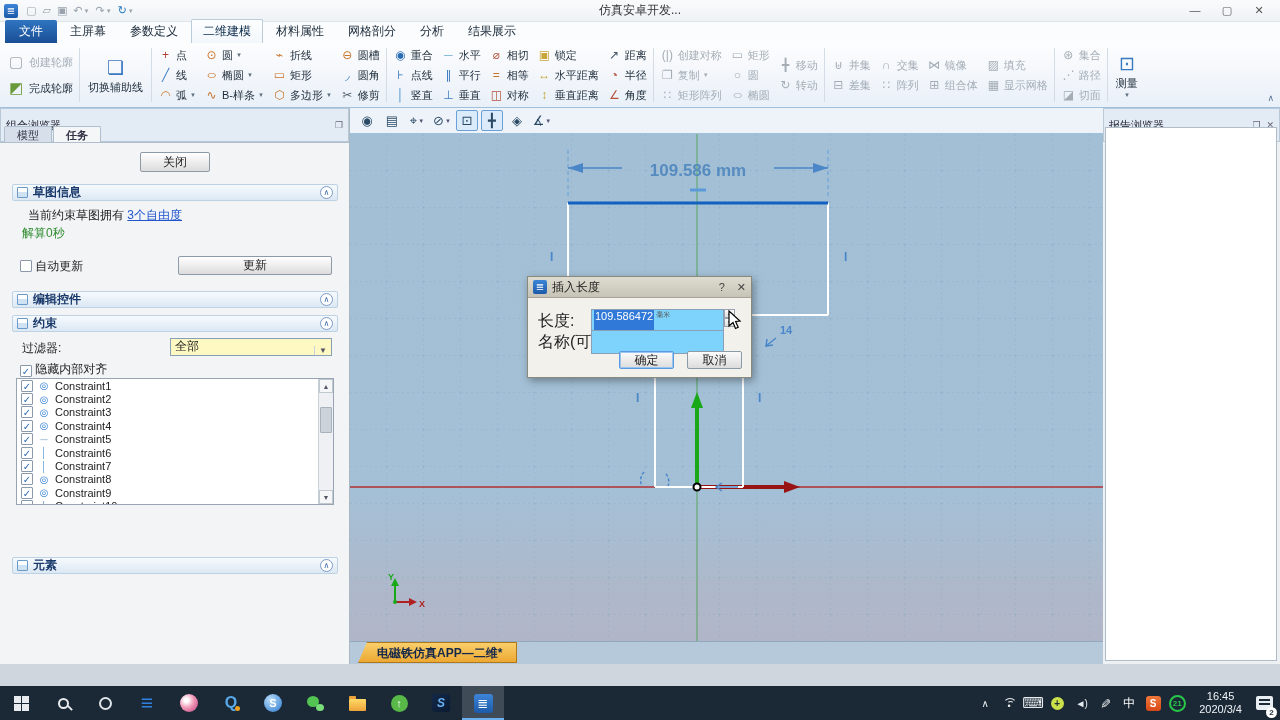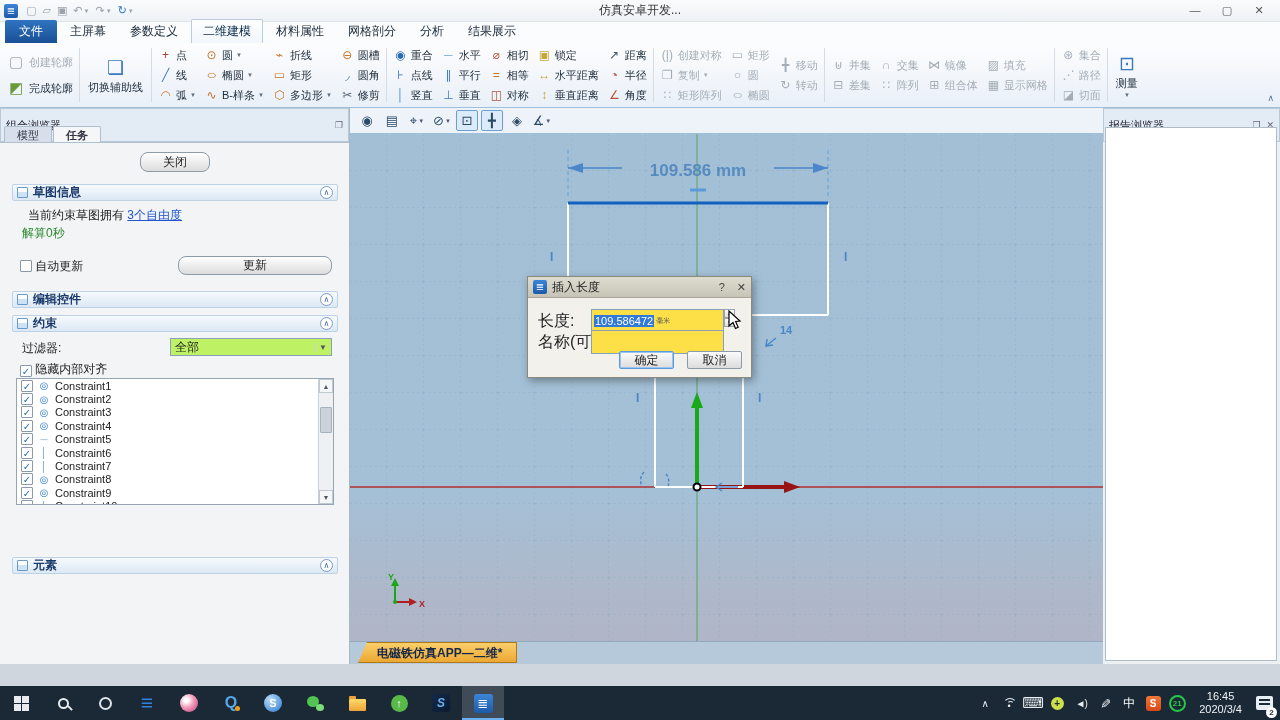--- a/index.html
+++ b/index.html
@@ -35,31 +35,31 @@
   .wide{display:inline-block;transform:scaleX(1.45)}
   #ribcollapse{position:absolute;right:6px;bottom:4px;font-size:9px;color:#55718d}
   
   .panel-h{position:absolute;height:17px;background:#e3ecf5;border:1px solid #b9c9d8;font-size:11px;color:#223;display:flex;align-items:center;padding:16px 5px}
   .panel-h .ph-ic{margin-left:auto;font-size:9px;color:#667;display:flex;gap:6px}
   #leftpanel{position:absolute;left:0;top:108px;width:350px;height:556px;background:#eef1f4;border-right:1px solid #aab8c4}
   #lp-tabs{position:absolute;left:4px;top:18px;height:16px;display:flex;gap:1px}
   .lptab{font-size:11px;padding:1px 12px;background:#d7e0ea;border:1px solid #b0bfcd;border-bottom:none;color:#334;border-radius:2px 2px 0 0}
   .lptab.active{background:#f4f6f8;font-weight:bold}
   #lp-body{position:absolute;left:0;top:34px;width:349px;height:522px;background:#f2f4f6;border-top:1px solid #b0bfcd}
-  .pbtn{position:absolute;background:linear-gradient(#ffffff,#dcdcdc);border:1px solid #8d9aa8;border-radius:8px;font-size:12px;color:#222;text-align:center}
+  .pbtn{position:absolute;background:linear-gradient(#ffffff,#dcdcdc);border:1px solid #8d9aa8;border-radius:2px;font-size:12px;color:#222;text-align:center}
   #btn-close{left:140px;top:9px;width:70px;height:20px;line-height:18px}
   #btn-update{left:178px;top:113px;width:154px;height:19px;line-height:17px}
   .sect{position:absolute;left:12px;width:326px;height:17px;background:linear-gradient(#f6fafd,#dce8f4);border:1px solid #bed2e6;border-radius:2px;display:flex;align-items:center;padding:0 4px;font-size:12px;font-weight:bold;color:#1a3a6b;gap:5px}
   .sect .sq{width:11px;height:11px;border:1px solid #6a9ac8;background:linear-gradient(#fff 40%,#cfe2f4 40%);border-radius:1px;flex:none}
   .sect .chev{margin-left:auto;width:13px;height:13px;border:1px solid #7a9ac8;border-radius:50%;font-size:8px;line-height:11px;text-align:center;color:#3a6aa8;font-weight:normal;background:#fff}
   .lp-text{position:absolute;font-size:12px;color:#222}
   .link{color:#2255cc;text-decoration:underline}
   .green{color:#2e8b2e}
   .cb{display:inline-block;width:12px;height:12px;background:#fff;border:1px solid #8a9aaa;border-radius:1px;vertical-align:-2px;text-align:center;line-height:11px;font-size:10px;color:#2a6db5;font-weight:bold}
-  #filter-dd{position:absolute;left:170px;top:195px;width:162px;height:18px;background:#bef264;border:1px solid #8aa0b8;font-size:12px;color:#222;display:flex;align-items:center;padding:0 4px}
+  #filter-dd{position:absolute;left:170px;top:195px;width:162px;height:18px;background:#fef9c3;border:1px solid #8aa0b8;font-size:12px;color:#222;display:flex;align-items:flex-end;padding:0 4px}
   #filter-dd .caret{margin-left:auto;border-left:1px solid #c8d2dc;padding-left:4px;font-size:8px;color:#556}
   #conslist{position:absolute;left:16px;top:235px;width:318px;height:127px;background:#fff;border:1px solid #98a4b2;overflow:hidden}
   .crow{display:flex;align-items:center;gap:5px;height:13.4px;font-size:11px;color:#222;padding-left:4px}
   .crow .ci{width:12px;text-align:center;font-size:10px}
   #cons-scroll{position:absolute;right:0;top:0;width:15px;height:100%;background:#eef0f3;border-left:1px solid #c8d0d8}
   .sc-btn{position:absolute;left:0;width:14px;height:14px;font-size:7px;color:#556;text-align:center;line-height:14px;background:#f4f6f8;border:1px solid #c0c8d0}
   #sc-thumb{position:absolute;left:1px;top:28px;width:12px;height:26px;background:#ccd2da;border:1px solid #a8b2bc;border-radius:1px}
   
   #canvastool{position:absolute;left:350px;top:108px;width:753px;height:26px;background:#eef3f9;border-bottom:1px solid #9ec0dd;display:flex;align-items:center;gap:3px;padding:0 6px}
   .ctb{width:22px;height:21px;border:1px solid transparent;border-radius:2px;display:flex;align-items:center;justify-content:center;font-size:13px;color:#2a4a66}
@@ -68,21 +68,21 @@
   #viewport{position:absolute;left:350px;top:134px;width:753px;height:530px;background:linear-gradient(#a2bfd6 0%,#a4c0d6 68%,#aeb8ca 86%,#b1b5c7 100%);overflow:hidden}
   #tabstrip{position:absolute;left:350px;top:641px;width:753px;height:23px;background:#b5c9da;border-top:1px solid #8fa9c0}
   #sheettab{position:absolute;left:8px;top:0;height:21px;padding:0 14px 0 18px;background:linear-gradient(#f9cf6b,#eca832);border:1px solid #b07818;clip-path:polygon(9px 0,100% 0,100% 100%,0 100%);font-size:12px;font-weight:bold;color:#15284a;line-height:20px}
   #rightpanel{position:absolute;left:1103px;top:108px;width:177px;height:556px;background:#eef1f4}
   #rp-body{position:absolute;left:2px;top:19px;width:172px;height:534px;background:#fff;border:1px solid #b0bcc8}
   
   #dialog{position:absolute;left:527px;top:276px;width:225px;height:102px;background:#f2f1ec;border:1px solid #8a8a7c;box-shadow:2px 3px 8px rgba(0,0,0,.35)}
   #dlg-title{height:21px;background:linear-gradient(#dedbd0,#c7c4b7);border-bottom:1px solid #a8a698;display:flex;align-items:center;padding:0 5px;gap:5px;font-size:12px;color:#222}
   #dlg-title .dico{margin-left:auto;display:flex;gap:12px;font-size:11px;color:#444}
   .dlg-lbl{position:absolute;font-size:16px;color:#222}
-  .dlg-inp{position:absolute;left:63px;width:133px;height:24px;background:#fde047;border:1px solid #8aa0b8;font-size:11px;display:flex;align-items:center;padding:0 2px}
+  .dlg-inp{position:absolute;left:63px;width:133px;height:24px;background:#7dd3fc;border:1px solid #8aa0b8;font-size:11px;display:flex;padding:0 2px}
   .selval{background:#3179d8;color:#fff;padding:0 1px}
   .unit{color:#555;font-size:7px;margin-left:2px}
   .spin{position:absolute;right:-12px;top:-1px;width:11px;height:16px;display:flex;flex-direction:column}
   .spin span{flex:1;font-size:5px;line-height:7px;text-align:center;background:linear-gradient(#fbfbfb,#dedede);border:1px solid #9aa4ae;color:#345}
   .dbtn{position:absolute;top:74px;width:55px;height:18px;background:linear-gradient(#fbfbfb,#dcdcdc);border:1px solid #8d9aa8;border-radius:2px;font-size:12px;color:#222;text-align:center;line-height:16px}
   .dbtn.default{border:1px solid #5a9ae0;box-shadow:0 0 0 1px #9cc4ee inset}
   
   #statusbar{position:absolute;left:0;top:664px;width:1280px;height:22px;background:linear-gradient(#e4eef8,#cfdfef);border-top:1px solid #8fb0cc;font-size:12px;color:#13325a;display:flex;align-items:center;padding:0 6px}
   
   #taskbar{position:absolute;left:0;top:686px;width:1280px;height:34px;background:#1b2936;display:flex;align-items:center}

